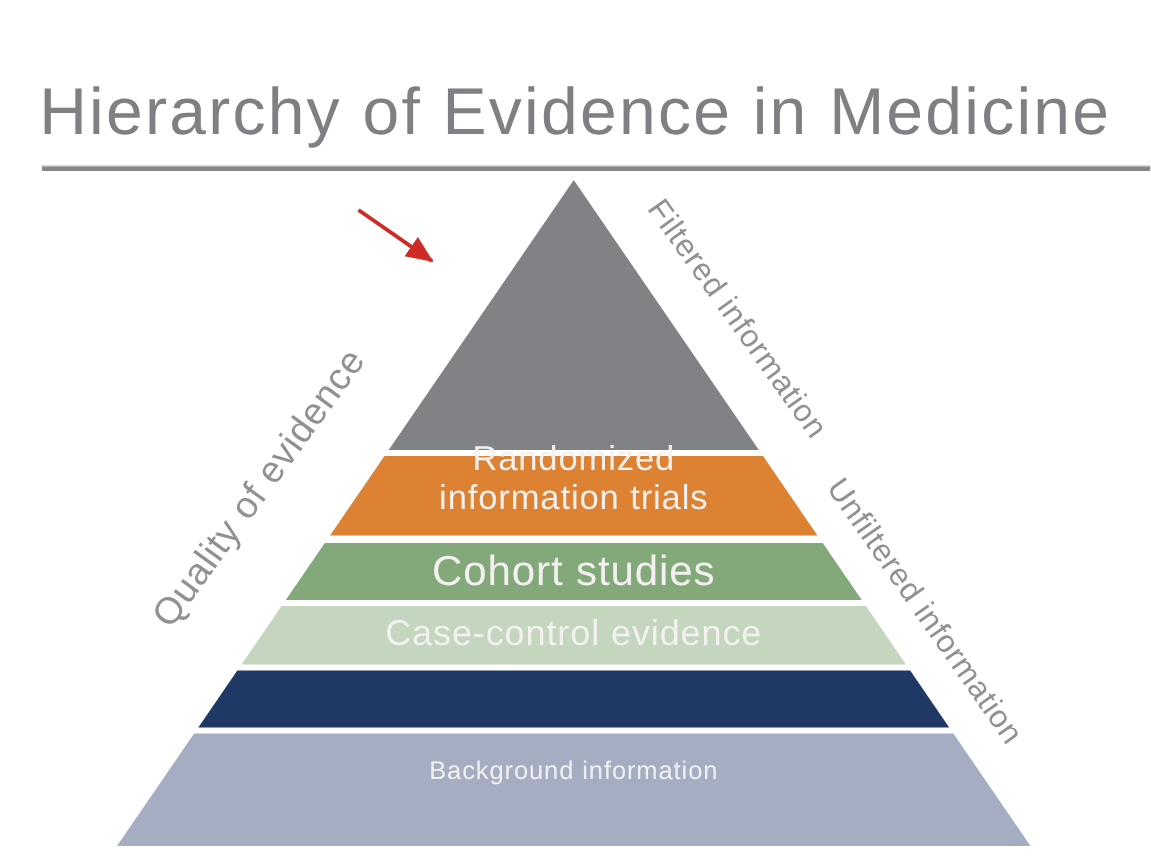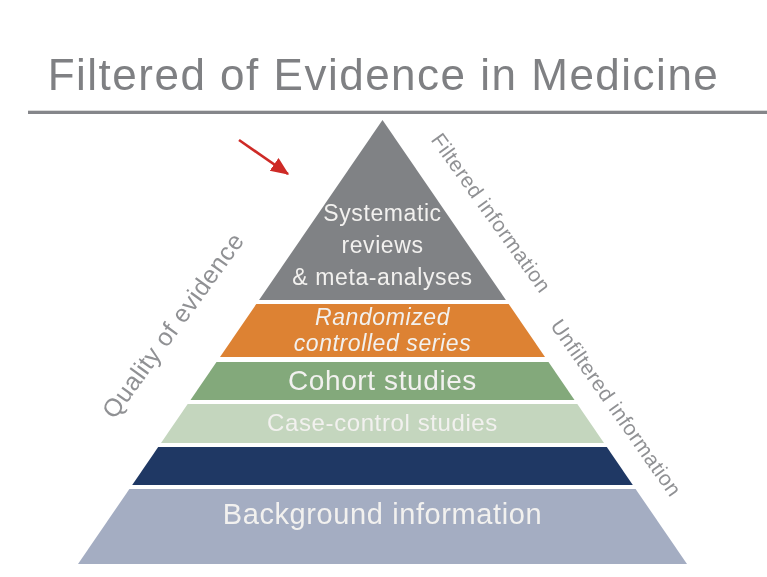--- a/index.html
+++ b/index.html
@@ -49,25 +49,25 @@
   .lvl-label {
     position: absolute;
     left: 172px;
     width: 421px;
     text-align: center;
     color: #F2F1EF;
     letter-spacing: 0.6px;
     pointer-events: none;
   }
   #lbl-systematic { top: 197px; font-size: 23px; line-height: 32px; }
-  #lbl-rct        { top: 304px; font-size: 23px; line-height: 26px; font-style: italic; }
+  #lbl-rct        { top: 292px; font-size: 23px; line-height: 26px; }
   #lbl-cohort     { top: 367px; font-size: 28px; line-height: 28px; }
   #lbl-casecontrol{ top: 409px; font-size: 24px; line-height: 28px; }
   #lbl-caseseries { top: 452px; font-size: 24px; line-height: 28px; }
-  #lbl-background { top: 496px; font-size: 29px; line-height: 36px; }
+  #lbl-background { top: 496px; font-size: 17px; line-height: 36px; }
 
   
   .side-label {
     position: absolute;
     text-align: center;
     color: #909194;
     white-space: nowrap;
     letter-spacing: 0.5px;
     pointer-events: none;
   }
@@ -88,57 +88,52 @@
     width: 220px;
     font-size: 21px;
     transform: rotate(55deg);
   }
 </style>
 </head>
 <body>
 
 <div id="canvas">
 
-  <div id="page-title">Filtered of Evidence in Medicine</div>
+  <div id="page-title">Hierarchy of Evidence in Medicine</div>
   <div id="title-underline"></div>
 
   <svg id="pyramid-svg" width="767" height="577" viewBox="0 0 767 577">
     <defs>
       <marker id="arrowhead" markerWidth="9" markerHeight="8" refX="6.5" refY="3" orient="auto" markerUnits="strokeWidth">
         <path d="M0,0 L7,3 L0,6 z" fill="#CE2A26"></path>
       </marker>
     </defs>
 
     <polygon points="382.5,120 505.9,300 259.1,300" fill="#808285"></polygon>
     <polygon points="256.3,304 508.7,304 545,357 220,357" fill="#DD8233"></polygon>
     <polygon points="216.5,362 548.5,362 574.5,400 190.5,400" fill="#83A97B"></polygon>
     <polygon points="187.7,404 577.3,404 604,443 161,443" fill="#C4D6BE"></polygon>
     <polygon points="158.2,447 606.8,447 632.8,485 132.2,485" fill="#1F3864"></polygon>
     <polygon points="129.4,489 635.6,489 687,564 78,564" fill="#A4ADC2"></polygon>
 
     <line x1="239" y1="140" x2="288" y2="174" stroke-width="2.6" marker-end="url(#arrowhead)" stroke="#CE2A26"></line>
   </svg>
 
-  <div id="lbl-systematic" class="lvl-label">
-    <div>Systematic</div>
-    <div>reviews</div>
-    <div>&amp; meta-analyses</div>
-  </div>
 
   <div id="lbl-rct" class="lvl-label">
     <div>Randomized</div>
-    <div>controlled series</div>
+    <div>information trials</div>
   </div>
 
   <div id="lbl-cohort" class="lvl-label">
     <div>Cohort studies</div>
   </div>
 
   <div id="lbl-casecontrol" class="lvl-label">
-    <div>Case-control studies</div>
+    <div>Case-control evidence</div>
   </div>
 
 
   <div id="lbl-background" class="lvl-label">
     <div>Background information</div>
   </div>
 
   <div id="side-quality" class="side-label">Quality of evidence</div>
   <div id="side-filtered" class="side-label">Filtered information</div>
   <div id="side-unfiltered" class="side-label">Unfiltered information</div>

